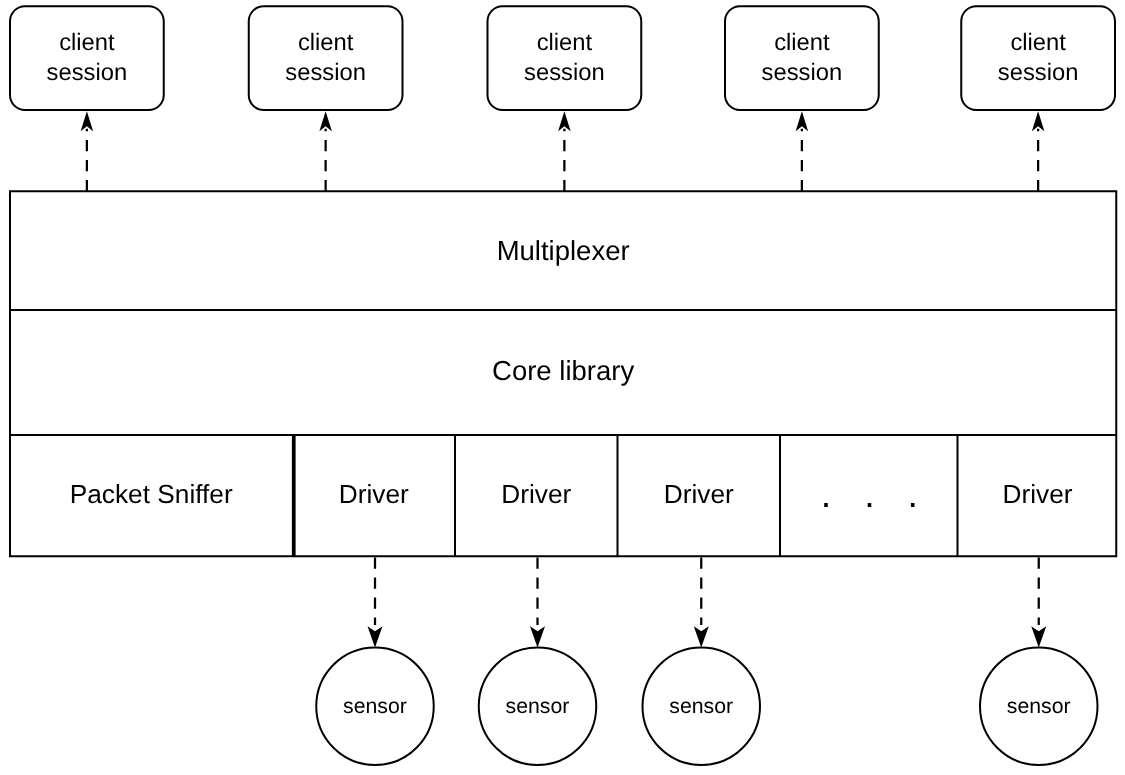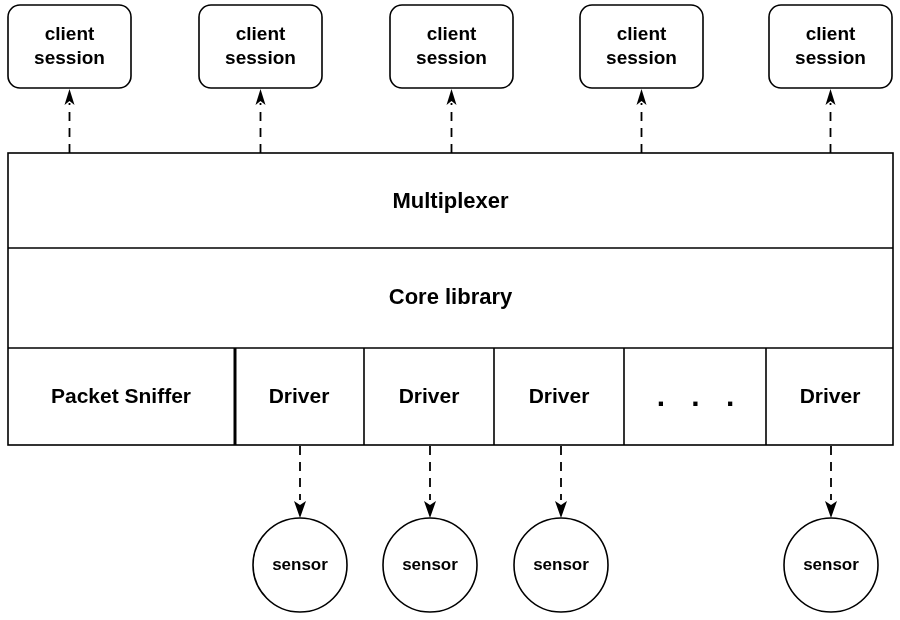--- a/index.html
+++ b/index.html
@@ -11,21 +11,20 @@
   body {
     font-family: "Liberation Sans", "DejaVu Sans", sans-serif;
     color: #000000;
   }
   #diagram-root {
     position: relative;
     width: 900px;
     height: 620px;
     background: #ffffff;
     overflow: hidden;
-    font-weight: bold;
   }
   #diagram-svg {
     position: absolute;
     left: 0;
     top: 0;
     width: 900px;
     height: 620px;
     display: block;
   }
   .node-text {

